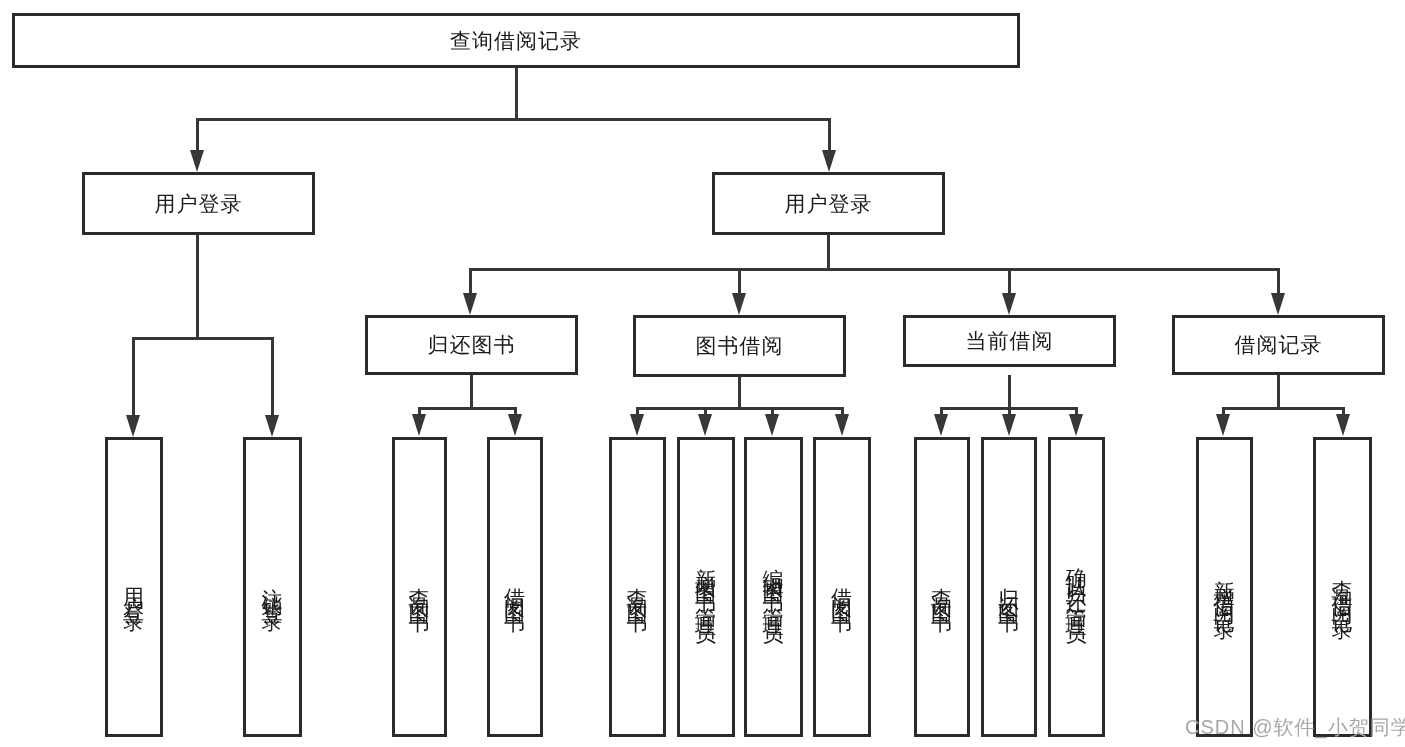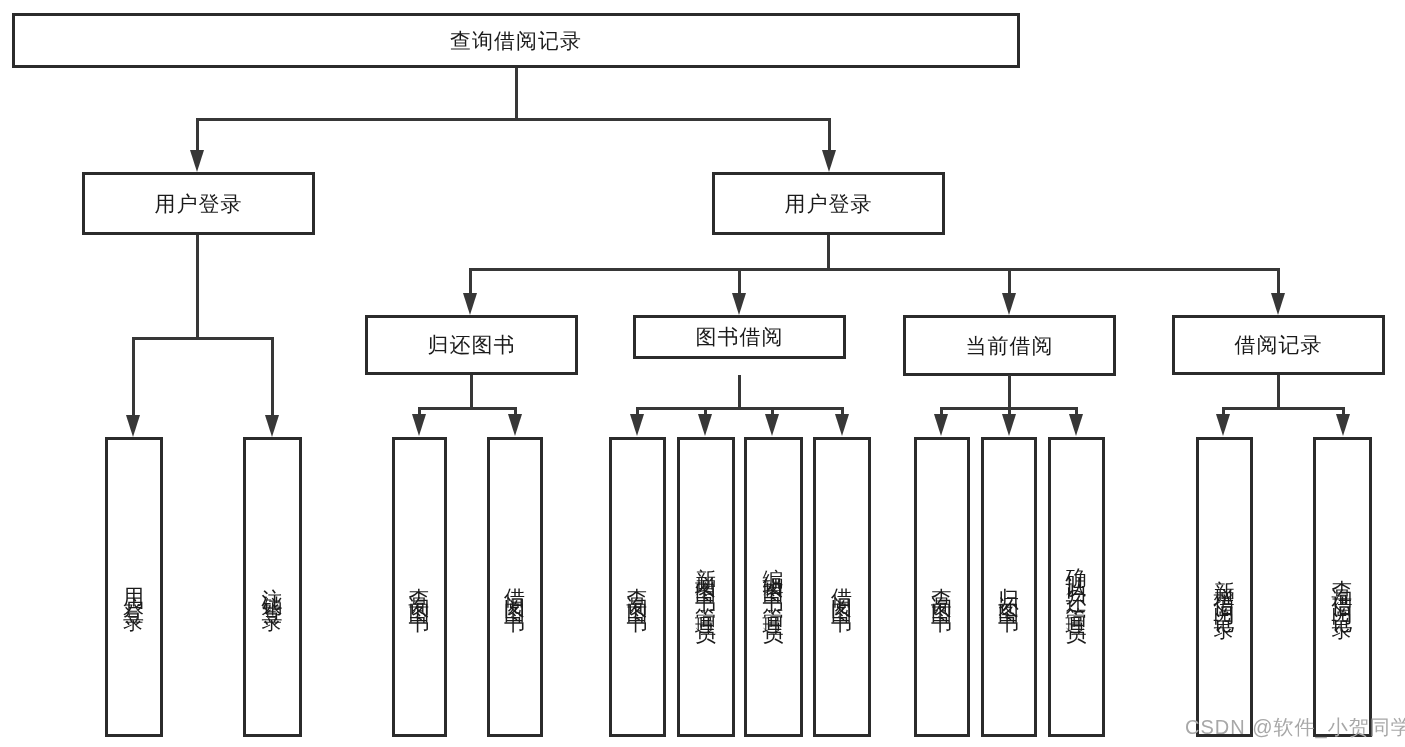--- a/index.html
+++ b/index.html
@@ -60,22 +60,22 @@
 <body>
 
 <div class="canvas">
 
   <div class="node" style="left:12px;top:13px;width:1008px;height:55px;">查询借阅记录</div>
 
   <div class="node" style="left:82px;top:172px;width:233px;height:63px;">用户登录</div>
   <div class="node" style="left:712px;top:172px;width:233px;height:63px;">用户登录</div>
 
   <div class="node" style="left:365px;top:315px;width:213px;height:60px;">归还图书</div>
-  <div class="node" style="left:633px;top:315px;width:213px;height:44px;">图书借阅</div>
-  <div class="node" style="left:903px;top:315px;width:213px;height:61px;">当前借阅</div>
+  <div class="node" style="left:633px;top:315px;width:213px;height:62px;">图书借阅</div>
+  <div class="node" style="left:903px;top:315px;width:213px;height:52px;">当前借阅</div>
   <div class="node" style="left:1172px;top:315px;width:213px;height:60px;">借阅记录</div>
 
   <div class="node leaf" style="left:105px;top:437px;width:58px;height:300px;">
       <span>用户登录</span>
     </div>
   <div class="node leaf" style="left:243px;top:437px;width:59px;height:300px;">
       <span>注销登录</span>
     </div>
 
   <div class="node leaf" style="left:392px;top:437px;width:55px;height:300px;">

